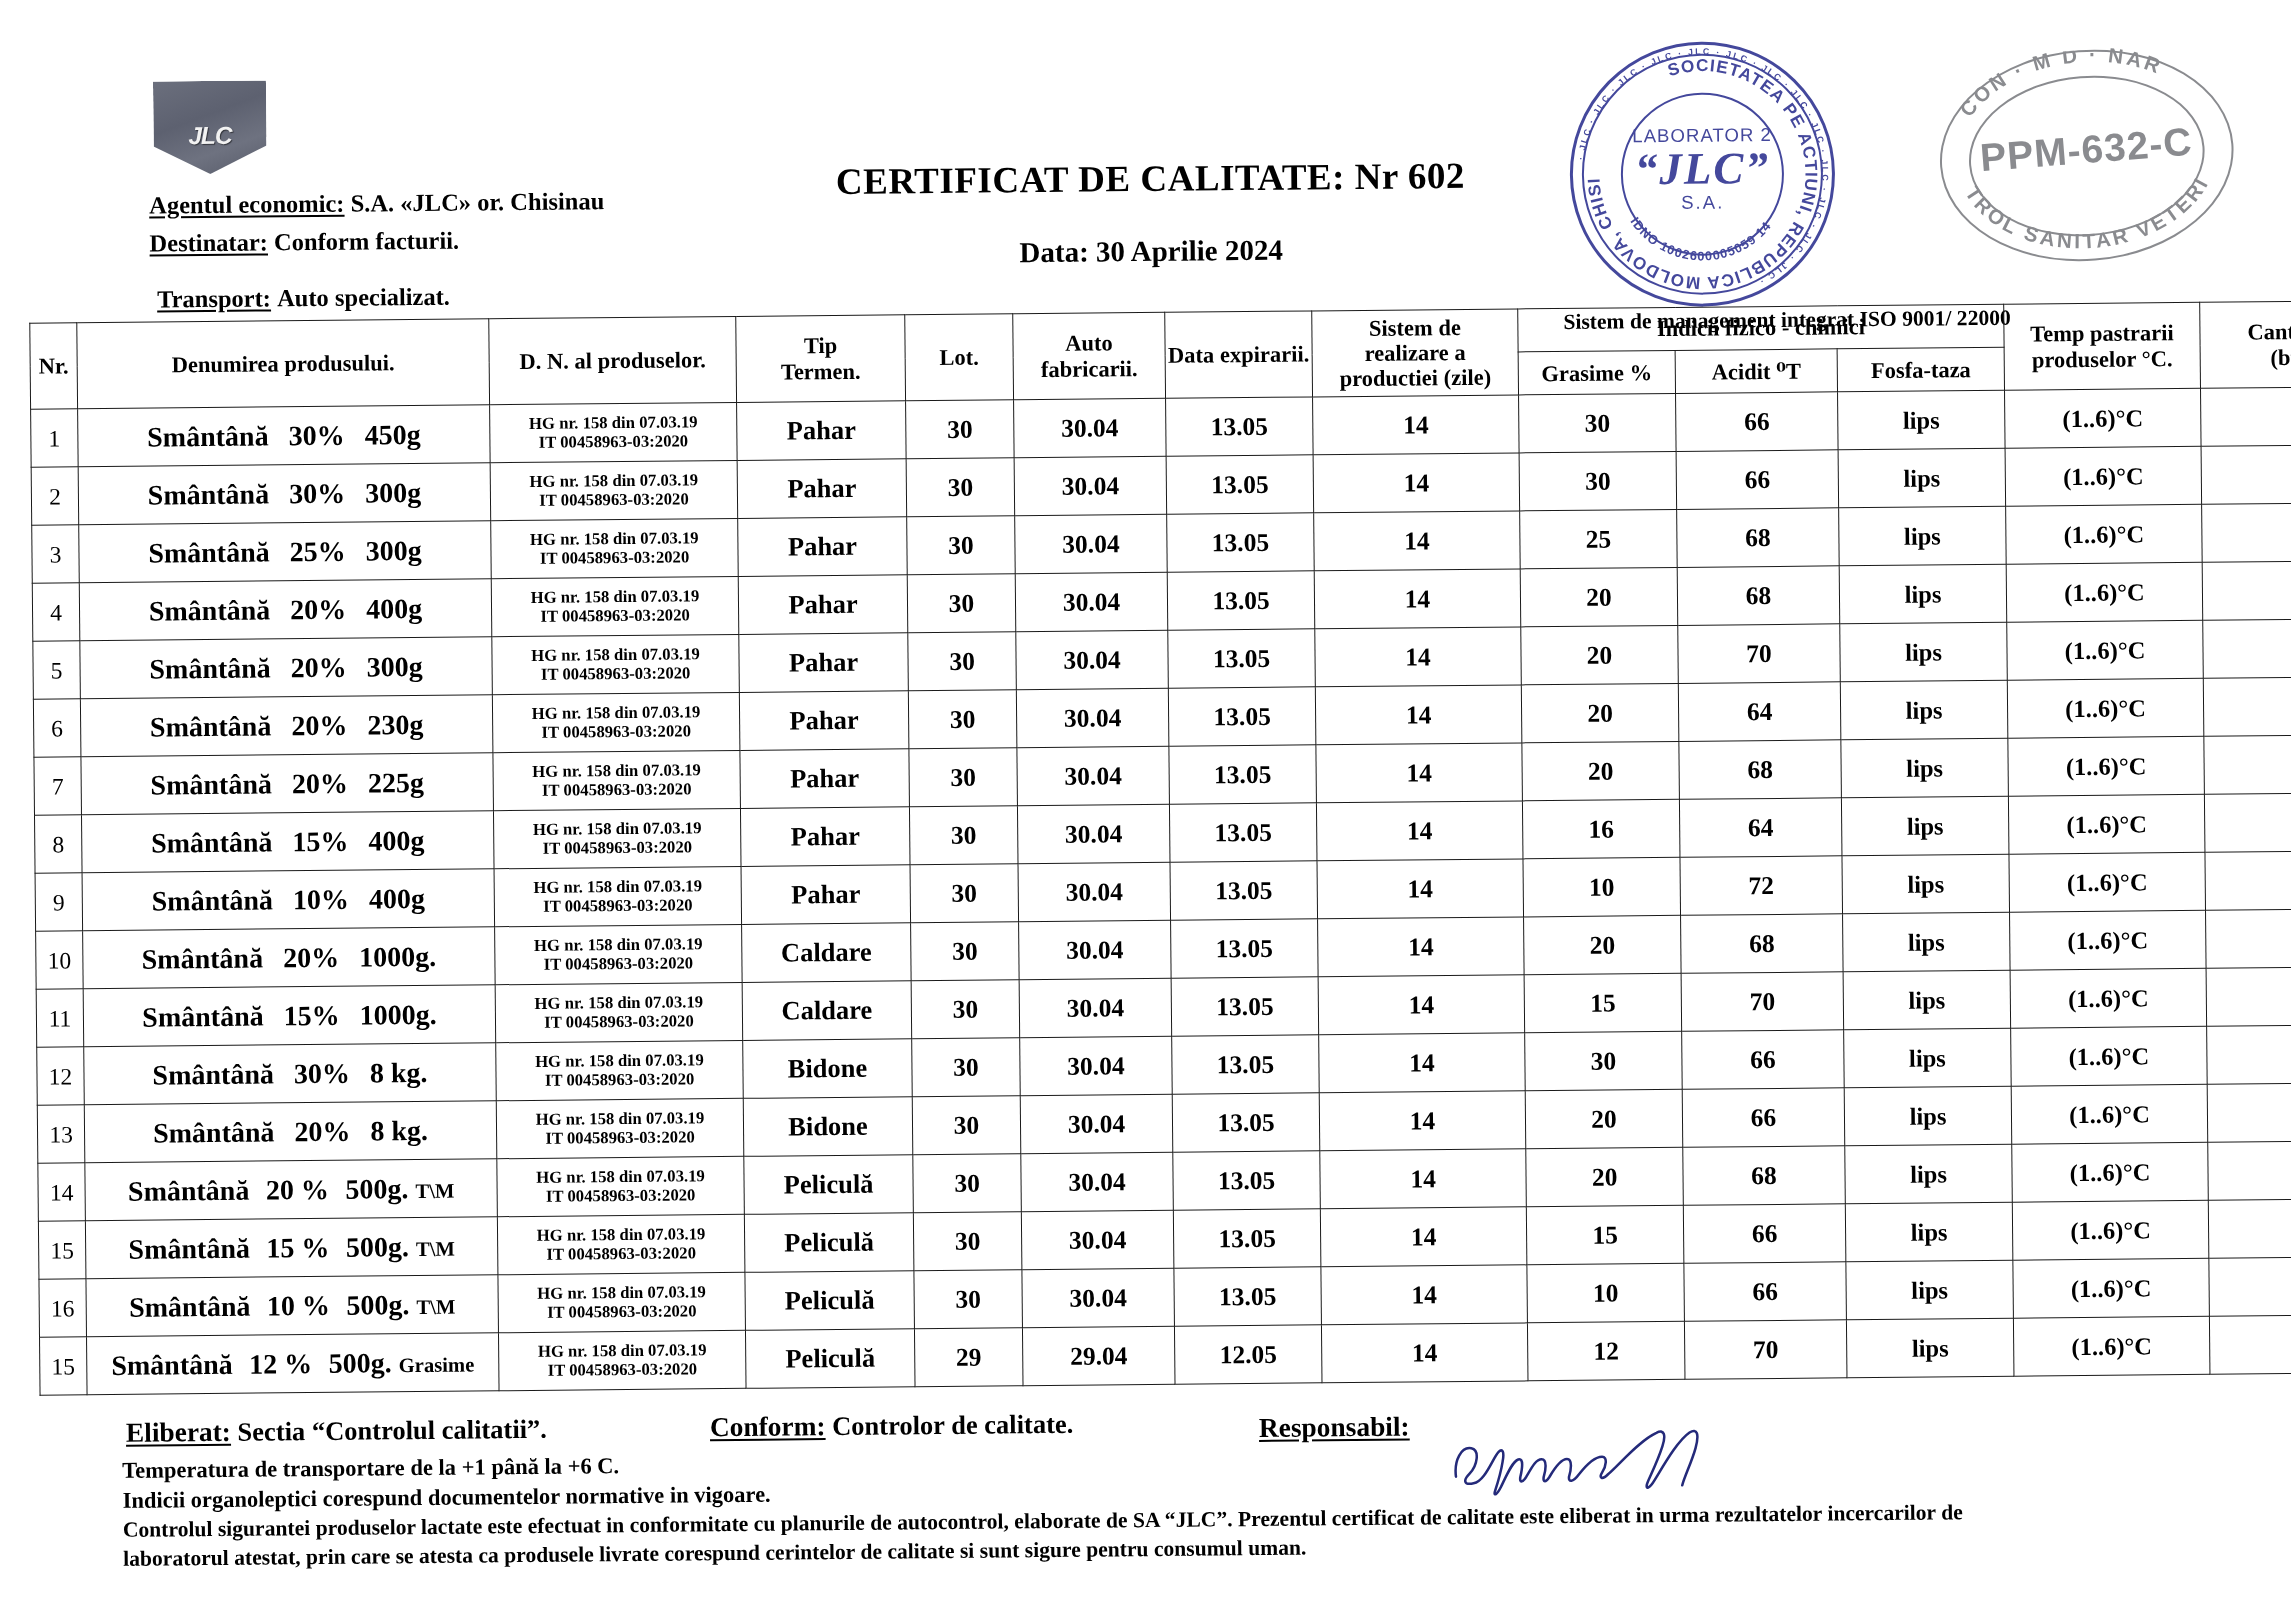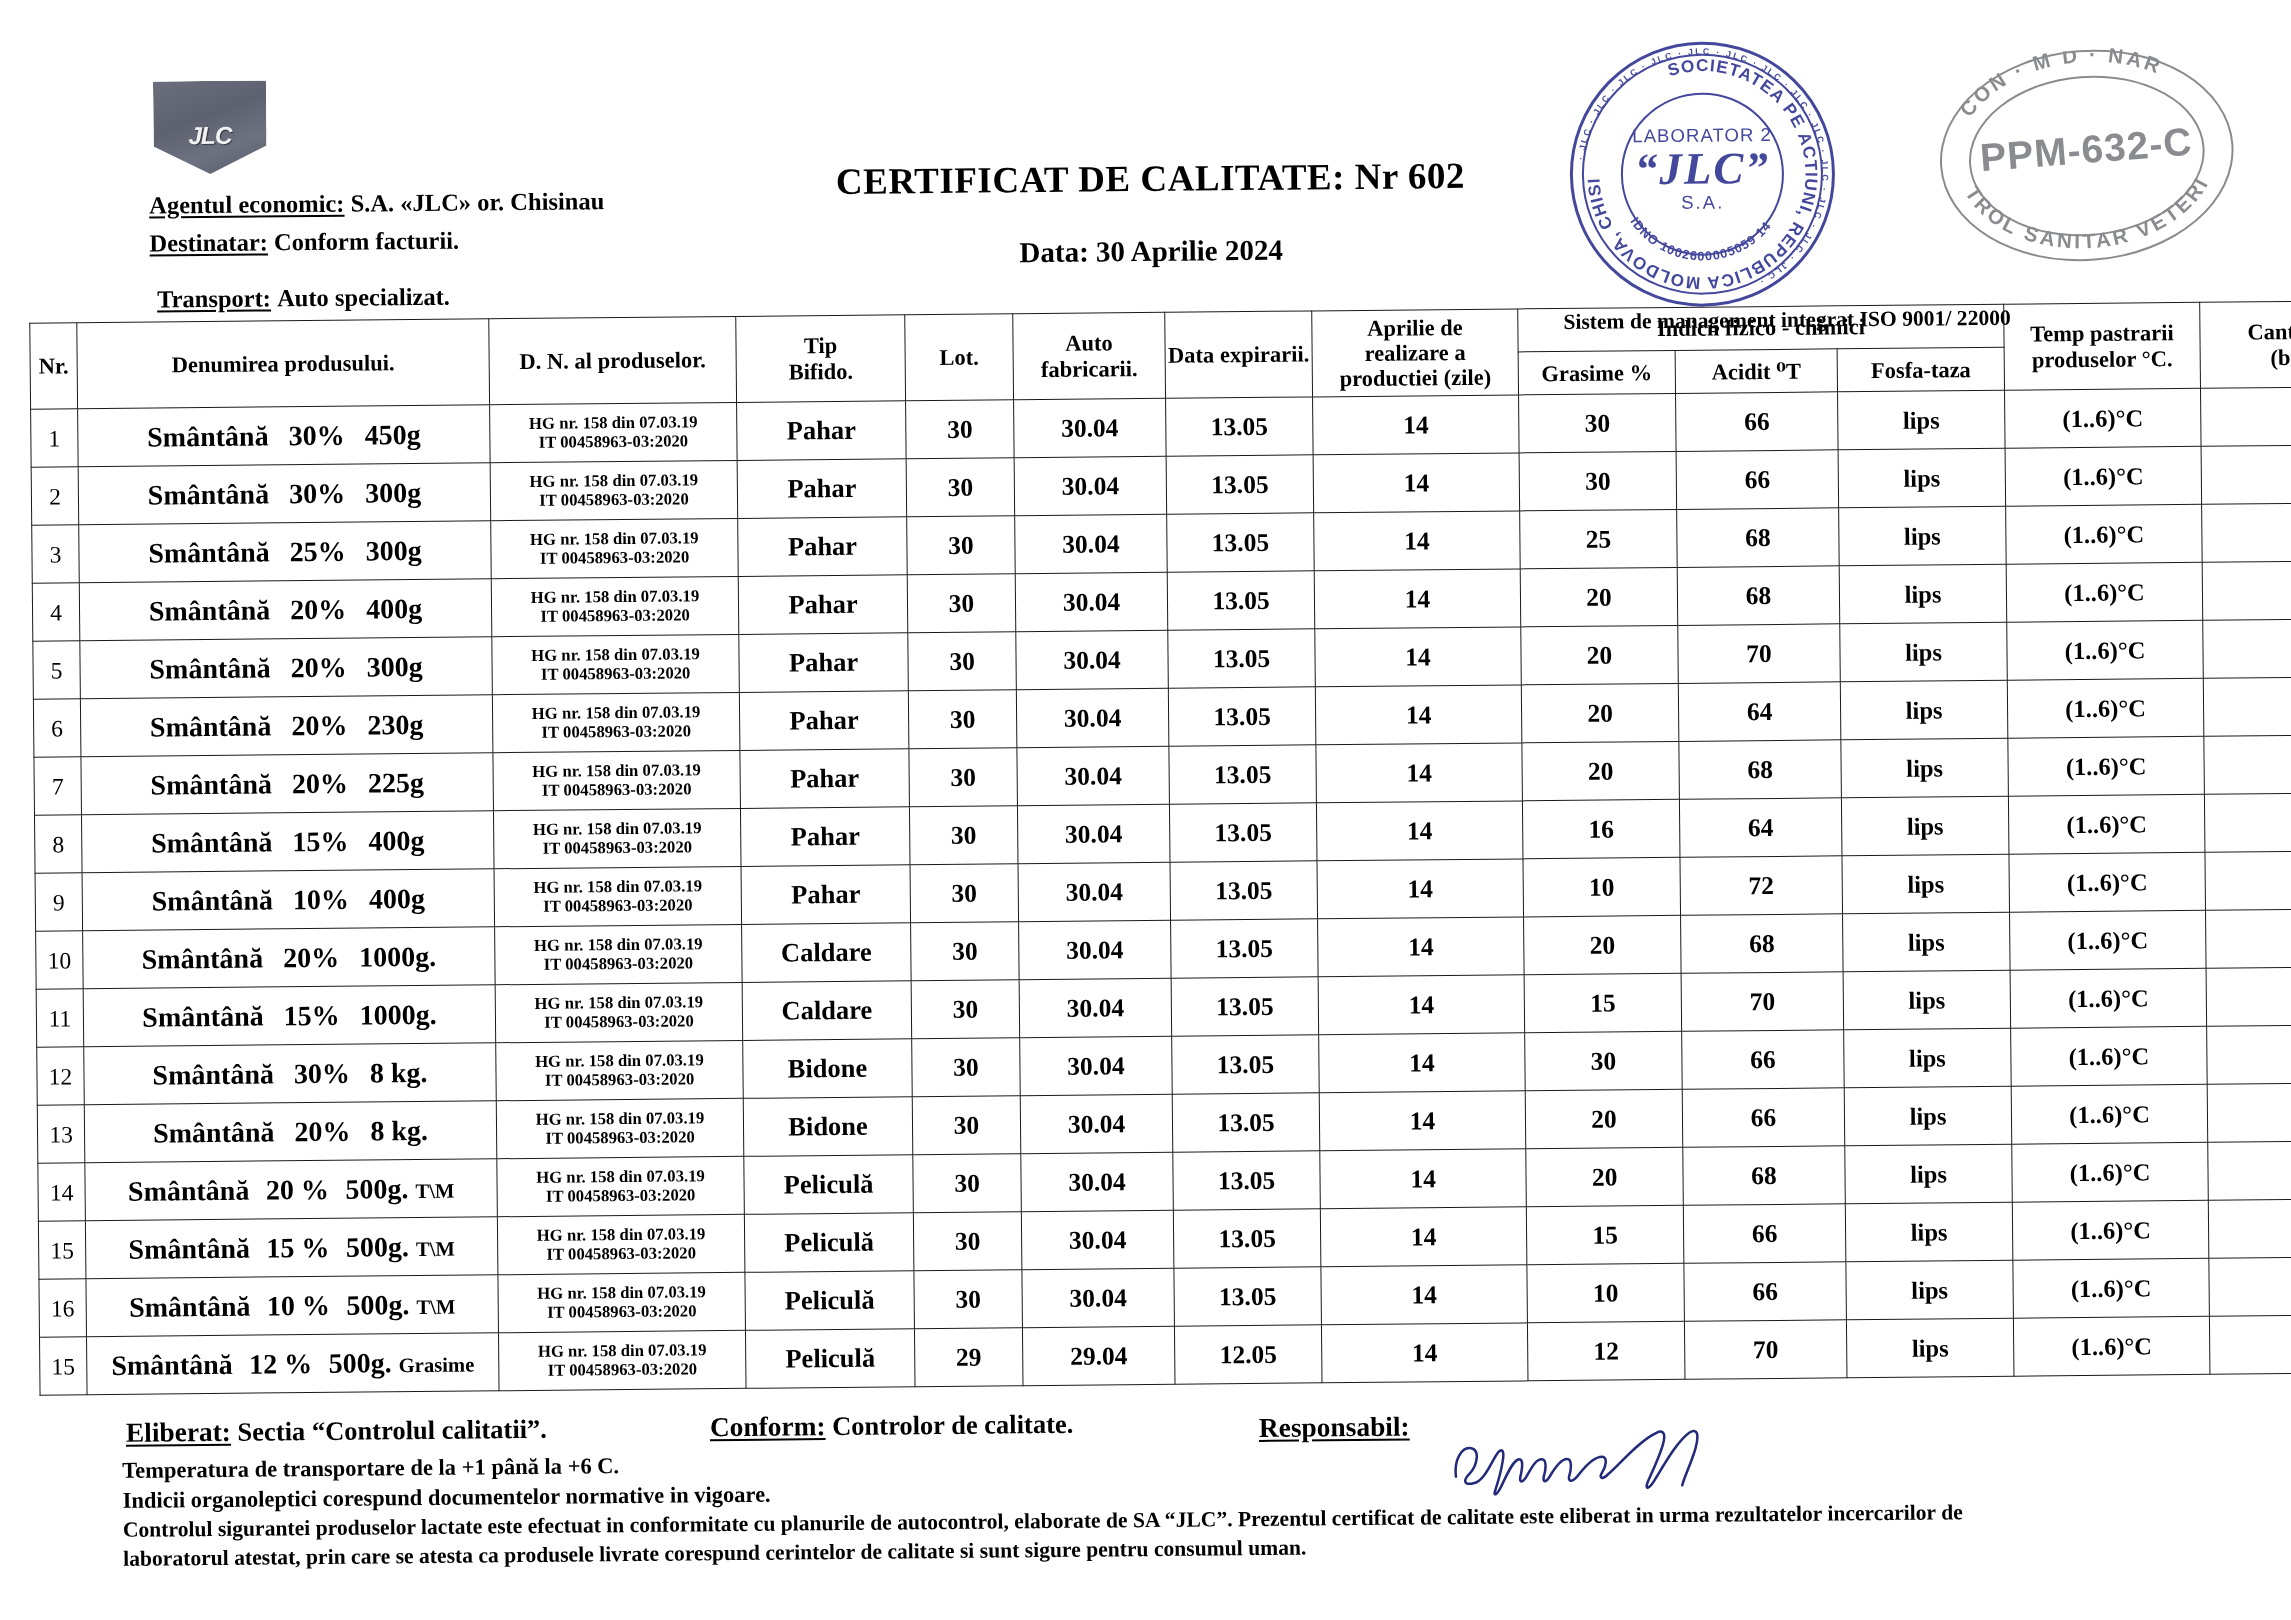--- a/index.html
+++ b/index.html
@@ -351,30 +351,30 @@
         <col class="c-temp">
         <col class="c-cant">
     </colgroup>
     <thead>
       <tr>
         <th rowspan="2">Nr.</th>
         <th rowspan="2">Denumirea produsului.</th>
         <th rowspan="2">D. N. al produselor.</th>
         <th rowspan="2">
           <span>Tip</span><br>
-          <span>Bifido.</span>
+          <span>Termen.</span>
         </th>
         <th rowspan="2">Lot.</th>
         <th rowspan="2">
           <span>Auto</span><br>
           <span>fabricarii.</span>
         </th>
         <th rowspan="2">Data expirarii.</th>
         <th rowspan="2">
-          <span>Aprilie de</span><br>
+          <span>Sistem de</span><br>
           <span>realizare a</span><br>
           <span>productiei (zile)</span>
         </th>
         <th colspan="3">Indicii fizico - chimici</th>
         <th rowspan="2">
           <span>Temp pastrarii</span><br>
           <span>produselor °C.</span>
         </th>
         <th rowspan="2">
           <span>Cantitatea</span><br>

